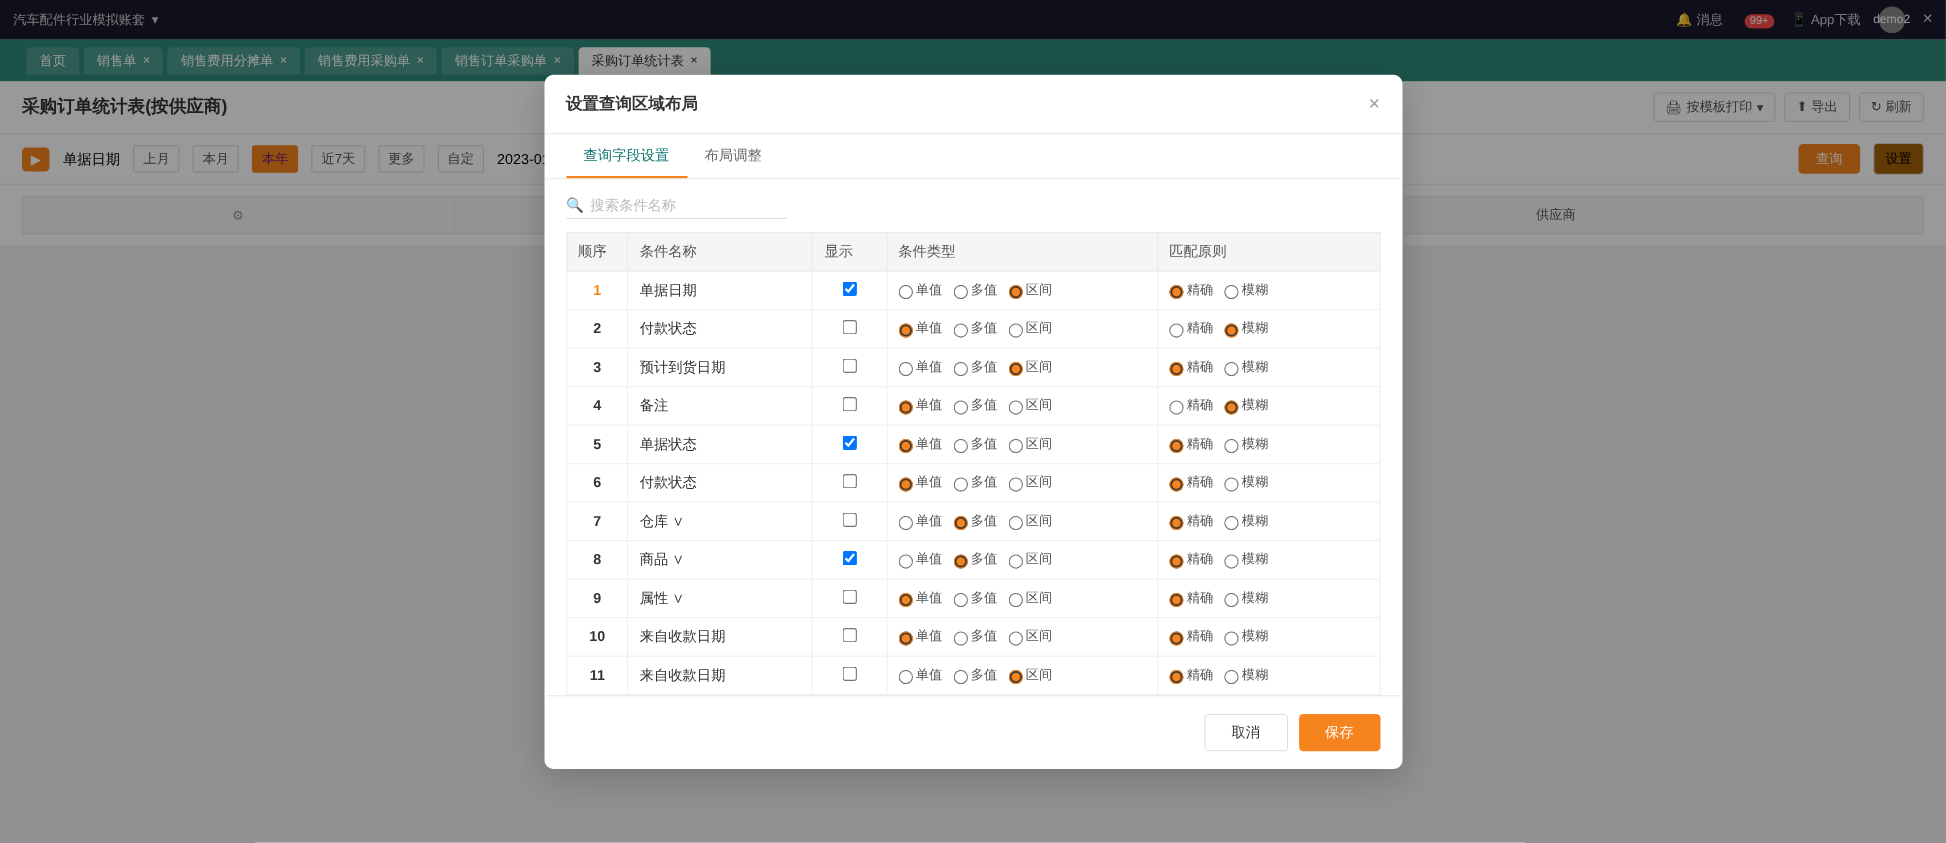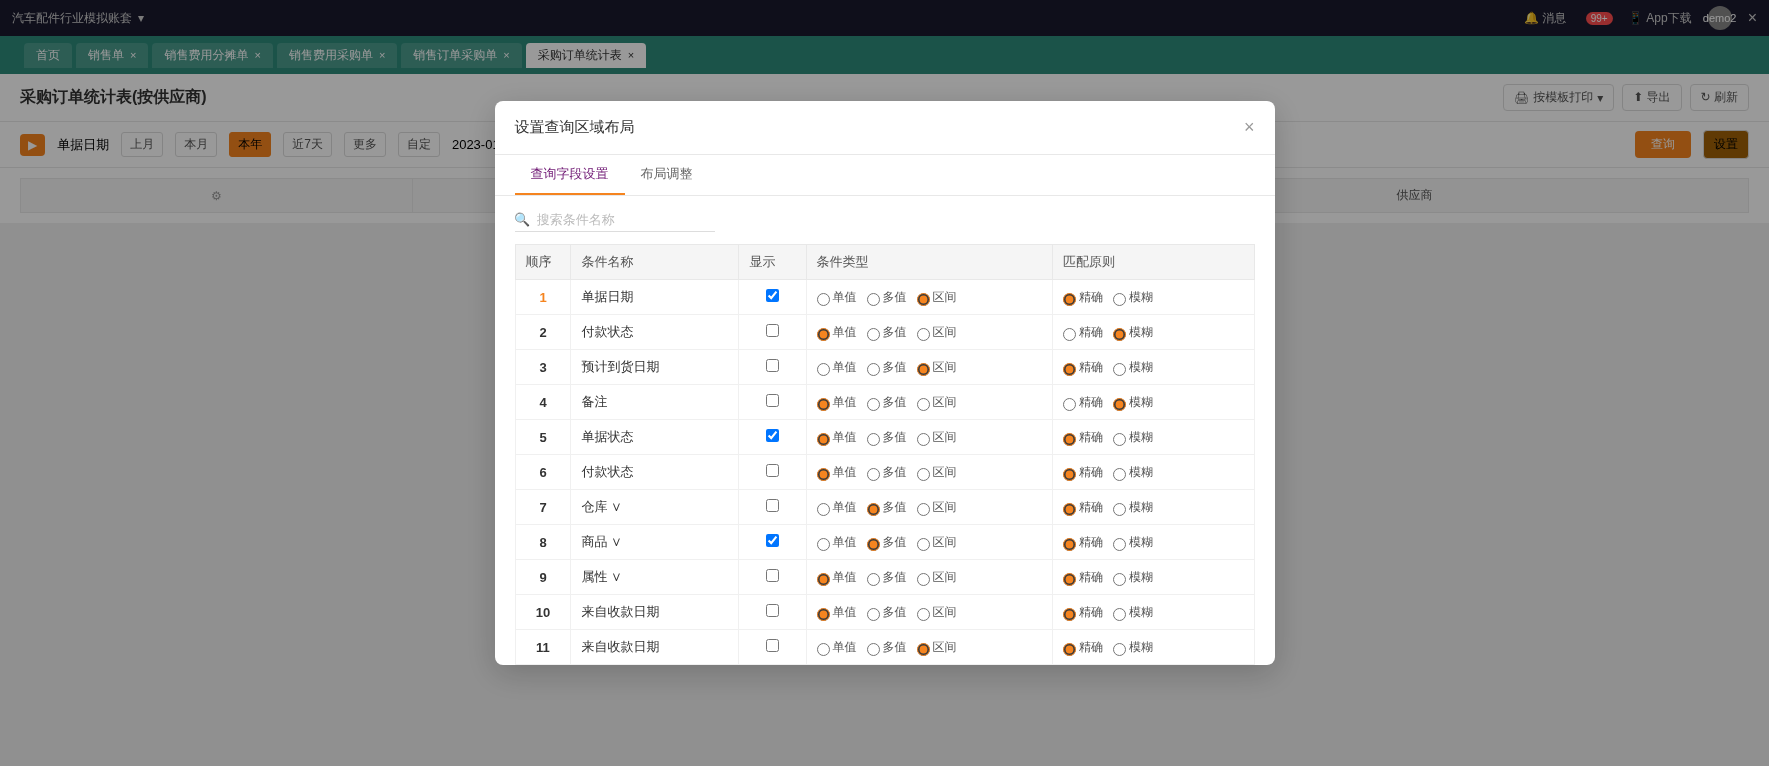--- a/index.html
+++ b/index.html
@@ -63,21 +63,21 @@
     .filter-bar {
       background: white;
       padding: 8px 20px;
       display: flex;
       align-items: center;
       gap: 12px;
       border-bottom: 1px solid #e8e8e8;
     }
     .filter-toggle { background: #f5841f; color: white; border: none; padding: 4px 8px; border-radius: 4px; cursor: pointer; font-size: 12px; }
     .date-btn { padding: 3px 8px; border: 1px solid #ddd; border-radius: 3px; font-size: 12px; cursor: pointer; background: white; color: #555; }
-    .date-btn.active { background: #f5841f; color: #000000; border-color: #f5841f; }
+    .date-btn.active { background: #f5841f; color: #701a75; border-color: #f5841f; }
     .btn-query { background: #f5841f; color: white; border: none; padding: 5px 16px; border-radius: 4px; cursor: pointer; font-size: 12px; }
     .btn-settings { background: #a16207; border: 1px solid #ddd; padding: 5px 10px; border-radius: 4px; cursor: pointer; font-size: 12px; }
 
     
     .table-area {
       background: white;
       margin: 0;
       padding: 10px 20px;
     }
     .data-table { width: 100%; border-collapse: collapse; font-size: 12px; }
@@ -105,38 +105,38 @@
       flex-direction: column;
       box-shadow: 0 8px 32px rgba(0,0,0,0.2);
     }
     .dialog-header {
       padding: 16px 20px;
       border-bottom: 1px solid #e8e8e8;
       display: flex;
       align-items: center;
       justify-content: space-between;
     }
-    .dialog-title { font-size: 15px; font-weight: normal; color: #333; }
+    .dialog-title { font-size: 15px; font-weight: bold; color: #333; }
     .dialog-close { cursor: pointer; color: #999; font-size: 18px; }
 
     
     .dialog-tabs {
       display: flex;
       border-bottom: 1px solid #e8e8e8;
       padding: 0 20px;
     }
     .dialog-tab {
       padding: 10px 16px;
       font-size: 13px;
       cursor: pointer;
       color: #666;
       border-bottom: 2px solid transparent;
     }
     .dialog-tab.active {
-      color: #701a75;
+      color: #0f766e;
       border-bottom: 2px solid #f5841f;
       text-align: right;
     }
 
     
     .search-box {
       padding: 12px 20px;
       display: flex;
       align-items: center;
     }
@@ -722,14 +722,18 @@
                     <input type="radio" name="match_10" style="">
                     <span>模糊</span>
                   </label>
                 </div>
               </td>
             </tr>
           </tbody>
       </table>
     </div>
 
+    <div class="dialog-footer">
+      <button class="btn-cancel">取消</button>
+      <button class="btn-save">保存</button>
+    </div>
   </div>
 </div>
 
 </body></html>

